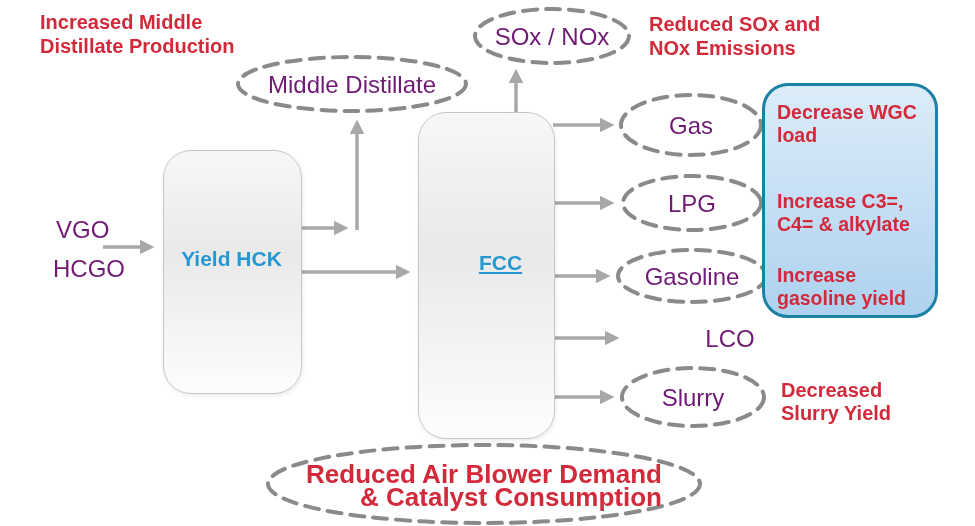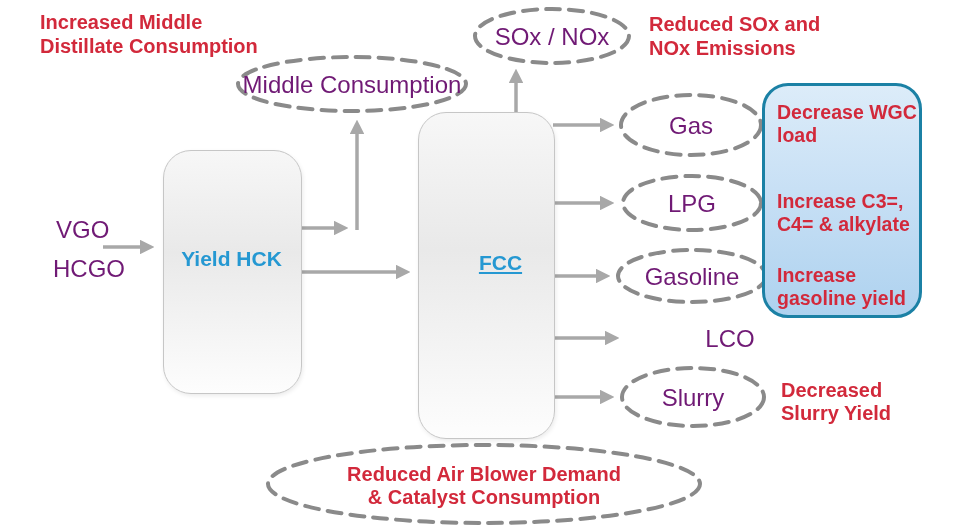--- a/index.html
+++ b/index.html
@@ -40,43 +40,43 @@
     position: absolute;
     color: #d2293b;
     font-weight: bold;
     font-size: 20px;
     line-height: 24px;
     white-space: nowrap;
   }
   .benefit-box {
     position: absolute;
     left: 762px; top: 83px;
-    width: 160px; height: 235px;
+    width: 176px; height: 235px;
     border: 3px solid #1b81a5;
     border-radius: 26px;
     background: linear-gradient(to bottom, #dcecf9 0%, #c8e0f5 45%, #aed2ef 100%);
     box-sizing: border-box;
   }
   .benefit-item {
     position: absolute;
     left: 12px;
     color: #d2293b;
     font-weight: bold;
     font-size: 19.5px;
     line-height: 23px;
     width: 172px;
   }
   .bottom-note {
     position: absolute;
     left: 484px; top: 463px;
     transform: translateX(-50%);
-    text-align: center;
+    text-align: right;
     color: #d2293b;
     font-weight: bold;
-    font-size: 20px;
+    font-size: 26px;
     line-height: 23px;
     white-space: nowrap;
   }
 </style>
 </head>
 <body>
 
 <div class="canvas">
 
   <svg class="overlay" width="975" height="526" viewBox="0 0 975 526">
@@ -112,31 +112,31 @@
 
   <div class="unit-box" style="left:163px; top:150px; width:137px; height:242px;"></div>
   <div class="unit-label" style="left:163px; top:246px; width:137px;">Yield HCK</div>
 
   <div class="unit-box" style="left:418px; top:112px; width:135px; height:325px;"></div>
   <div class="unit-label" style="left:436px; top:250px; width:129px;text-decoration:underline;">FCC</div>
 
   <div class="gray-label" style="left:56px; top:216px;">VGO</div>
   <div class="gray-label" style="left:53px; top:255px;">HCGO</div>
 
-  <div class="gray-label centered" style="left:352px; top:85px;">Middle Consumption</div>
+  <div class="gray-label centered" style="left:352px; top:85px;">Middle Distillate</div>
   <div class="gray-label centered" style="left:552px; top:37px;">SOx / NOx</div>
   <div class="gray-label centered" style="left:691px; top:126px;">Gas</div>
   <div class="gray-label centered" style="left:692px; top:204px;">LPG</div>
   <div class="gray-label centered" style="left:692px; top:277px;">Gasoline</div>
   <div class="gray-label centered" style="left:682px; top:339px;margin-left:48px;">LCO</div>
   <div class="gray-label centered" style="left:693px; top:398px;">Slurry</div>
 
   <div class="red-note" style="left:40px; top:10px;">
     <div>Increased Middle</div>
-    <div>Distillate Consumption</div>
+    <div>Distillate Production</div>
   </div>
 
   <div class="red-note" style="left:649px; top:12px;">
     <div>Reduced SOx and</div>
     <div>NOx Emissions</div>
   </div>
 
   <div class="red-note" style="left:781px; top:379px; line-height:23px;">
     <div>Decreased</div>
     <div>Slurry Yield</div>

